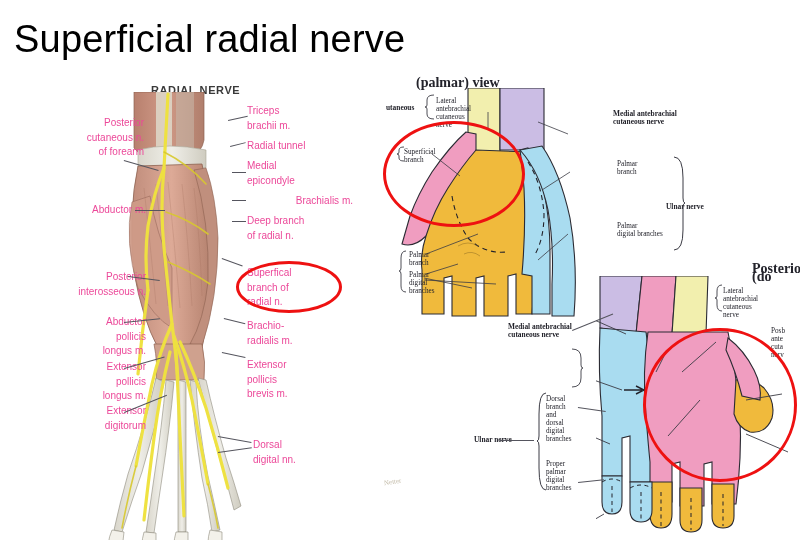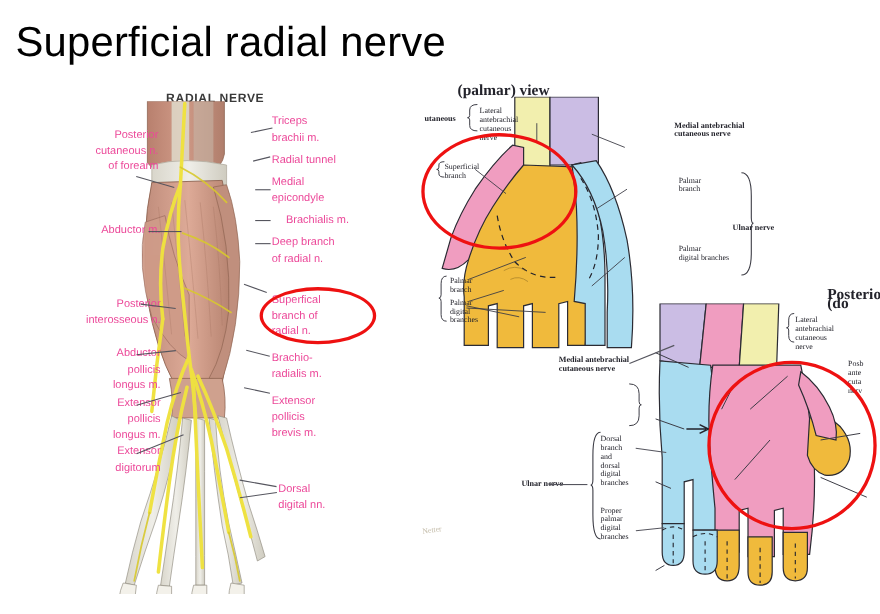--- a/index.html
+++ b/index.html
@@ -147,21 +147,21 @@
   <div class="ln2" style="left:128px;top:276px;width:32px;transform:rotate(7deg);"></div>
   <div class="ln2" style="left:124px;top:322px;width:36px;transform:rotate(-6deg);"></div>
   <div class="ln2" style="left:124px;top:368px;width:42px;transform:rotate(-16deg);"></div>
   <div class="ln2" style="left:124px;top:412px;width:46px;transform:rotate(-22deg);"></div>
 
   <div class="lbl lf-lbl r" style="left:247px;top:104px;width:110px;">Triceps
 brachii m.</div>
   <div class="lbl lf-lbl r" style="left:247px;top:139px;width:112px;">Radial tunnel</div>
   <div class="lbl lf-lbl r" style="left:247px;top:159px;width:110px;">Medial
 epicondyle</div>
-  <div class="lbl lf-lbl r" style="left:260px;top:194px;width:112px;">Brachialis m.</div>
+  <div class="lbl lf-lbl r" style="left:241px;top:194px;width:112px;text-align:right;">Brachialis m.</div>
   <div class="lbl lf-lbl r" style="left:247px;top:214px;width:112px;">Deep branch
 of radial n.</div>
   <div class="lbl lf-lbl r" style="left:247px;top:266px;width:100px;">Superfical
 branch of
 radial n.</div>
   <div class="lbl lf-lbl r" style="left:247px;top:319px;width:104px;">Brachio-
 radialis m.</div>
   <div class="lbl lf-lbl r" style="left:247px;top:358px;width:104px;">Extensor
 pollicis
 brevis m.</div>

